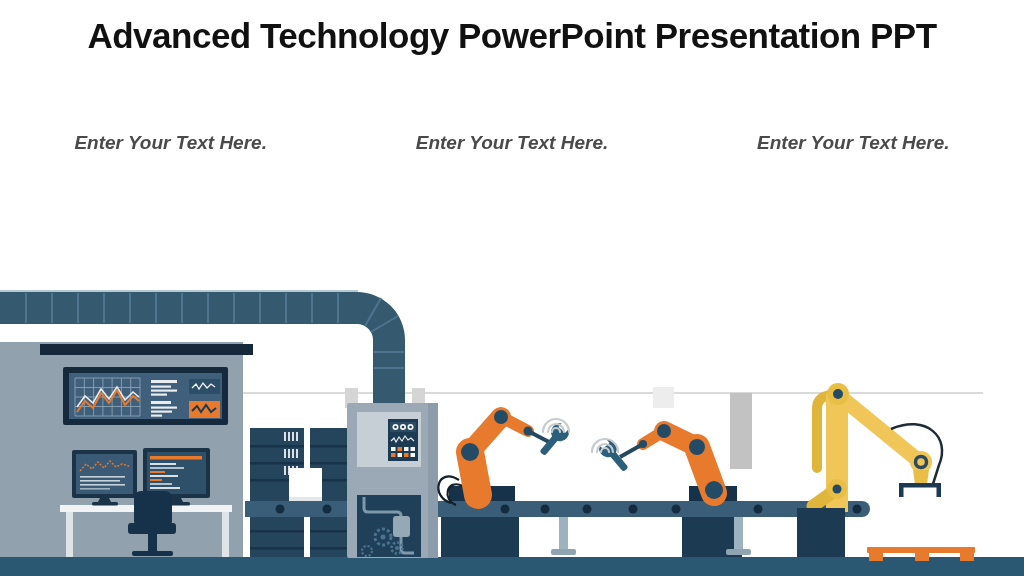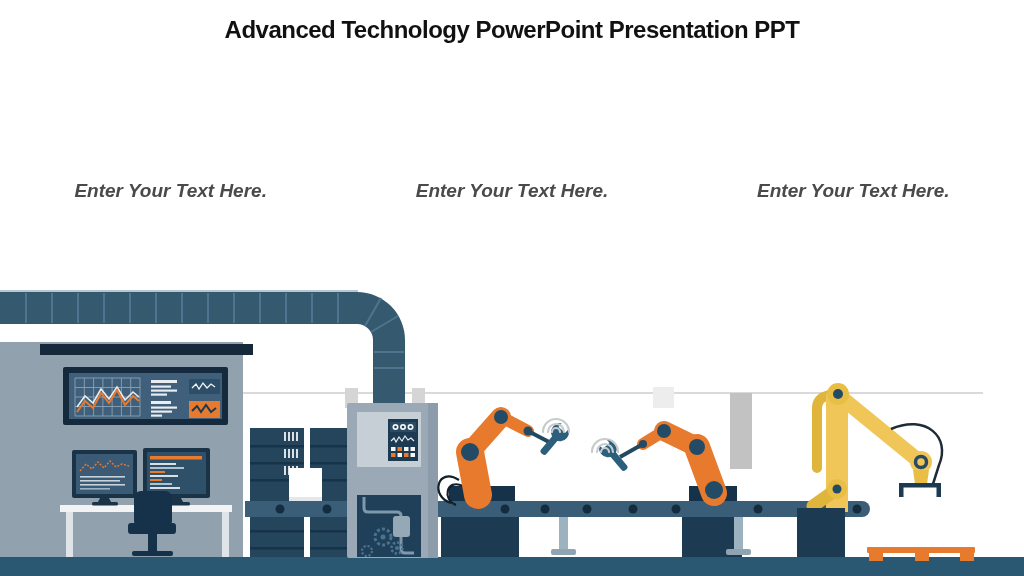--- a/index.html
+++ b/index.html
@@ -1,20 +1,20 @@
 <!DOCTYPE html>
 <html style="--accent-orange: #E87A2E; --accent-yellow: #EFC657; --steel-blue: #35596F; --navy: #1C3A52; --wall-gray: #91A2AE; --floor-teal: #2A5872; --title-text: #111111; --placeholder-text: #4A4A4A;"><head>
 <meta charset="utf-8">
 <style>
   html,body{margin:0;padding:0;background:#fff;}
   .slide{position:relative;width:1024px;height:576px;background:#fff;overflow:hidden;
          font-family:"Liberation Sans","DejaVu Sans",sans-serif;}
   .title{position:absolute;top:16px;left:0;width:1024px;margin:0;text-align:center;
-         font-size:24px;font-weight:bold;letter-spacing:-0.5px;color:var(--title-text,#111);}
-  .placeholders{position:absolute;top:132px;left:0;width:1024px;display:flex;margin-top:48px;}
+         font-size:35px;font-weight:bold;letter-spacing:-0.5px;color:var(--title-text,#111);}
+  .placeholders{position:absolute;top:132px;left:0;width:1024px;display:flex;}
   .ph{flex:1;text-align:center;font-size:19px;font-weight:bold;font-style:italic;
       color:var(--placeholder-text,#4a4a4a);cursor:text;}
   .illustration{position:absolute;left:0;top:0;width:1024px;height:576px;}
   .limb-o{stroke:var(--accent-orange,#E87A2E);stroke-linecap:round;fill:none;}
   .jnt{fill:#234B66;}
   .seam{stroke:#4E7490;stroke-width:2;}
   .wifi{stroke:#C6CBCF;stroke-width:2.2;fill:none;stroke-linecap:round;}
 </style>
 </head>
 <body>

